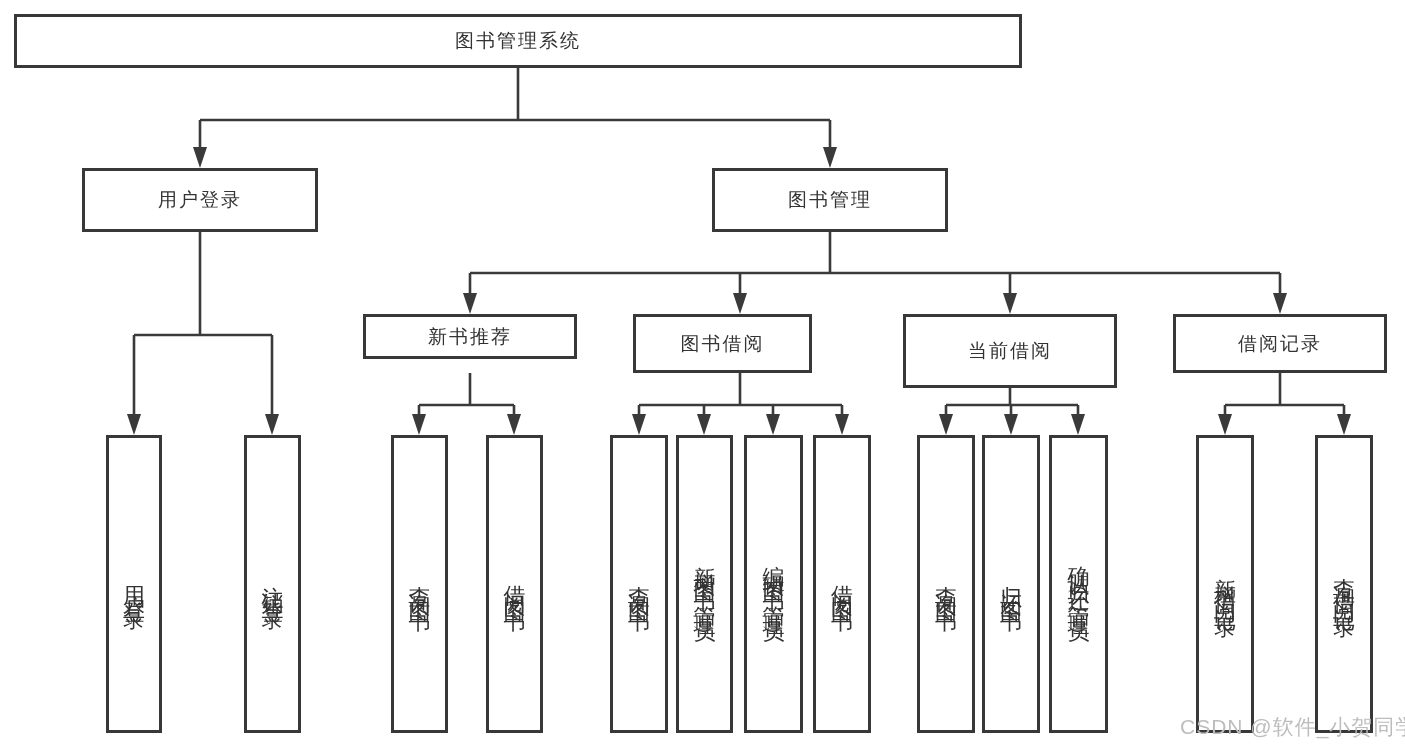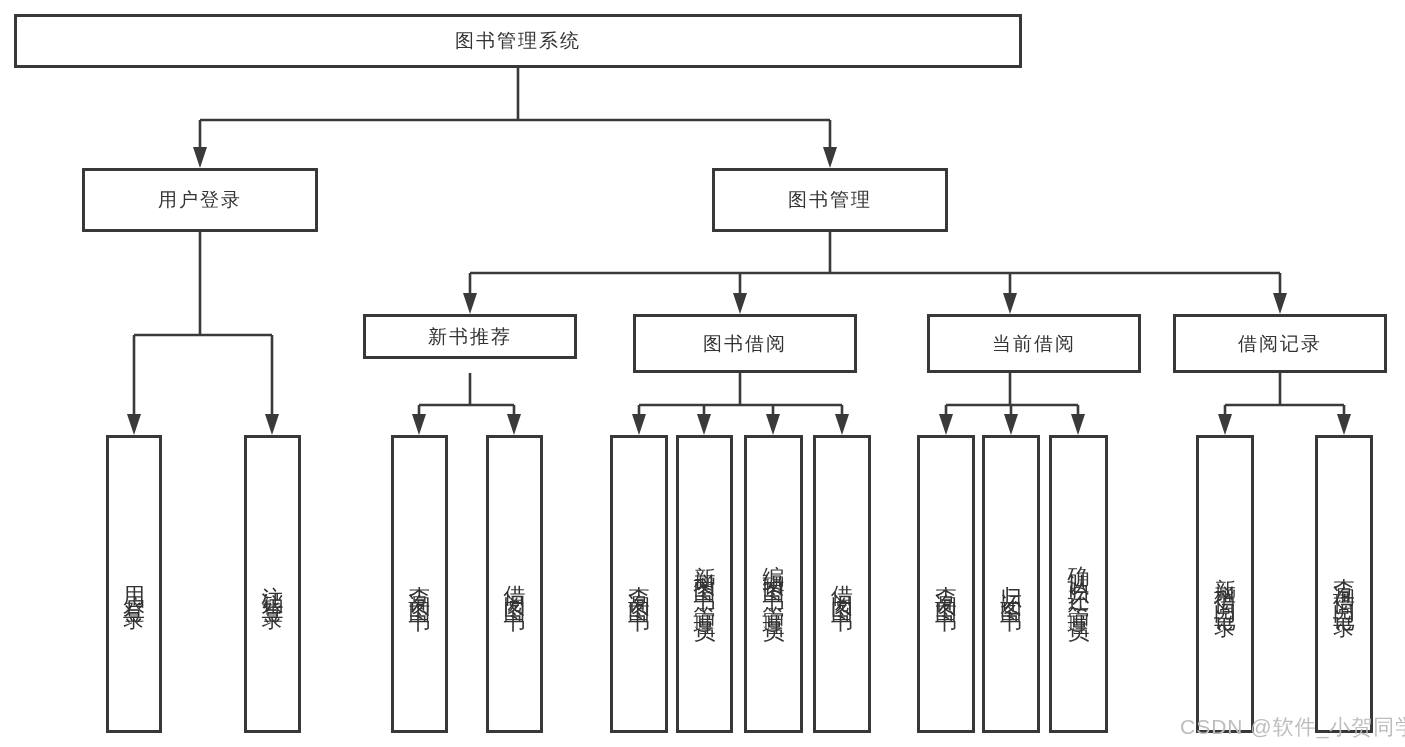--- a/index.html
+++ b/index.html
@@ -97,24 +97,24 @@
   <div class="node h" style="left:82px;top:168px;width:236px;height:64px;">
     <span class="label">用户登录</span>
   </div>
   <div class="node h" style="left:712px;top:168px;width:236px;height:64px;">
     <span class="label">图书管理</span>
   </div>
 
   <div class="node h" style="left:363px;top:314px;width:214px;height:45px;">
     <span class="label">新书推荐</span>
   </div>
-  <div class="node h" style="left:633px;top:314px;width:224px;height:59px;text-align:right;">
+  <div class="node h" style="left:633px;top:314px;width:179px;height:59px;text-align:right;">
     <span class="label">图书借阅</span>
   </div>
-  <div class="node h" style="left:903px;top:314px;width:214px;height:59px;margin-left:24px;">
+  <div class="node h" style="left:903px;top:314px;width:214px;height:74px;">
     <span class="label">当前借阅</span>
   </div>
   <div class="node h" style="left:1173px;top:314px;width:214px;height:59px;">
     <span class="label">借阅记录</span>
   </div>
 
   <div class="node v" style="left:106px;width:56px;">
     <span class="label">用户登录</span>
   </div>
   <div class="node v" style="left:244px;width:57px;">

